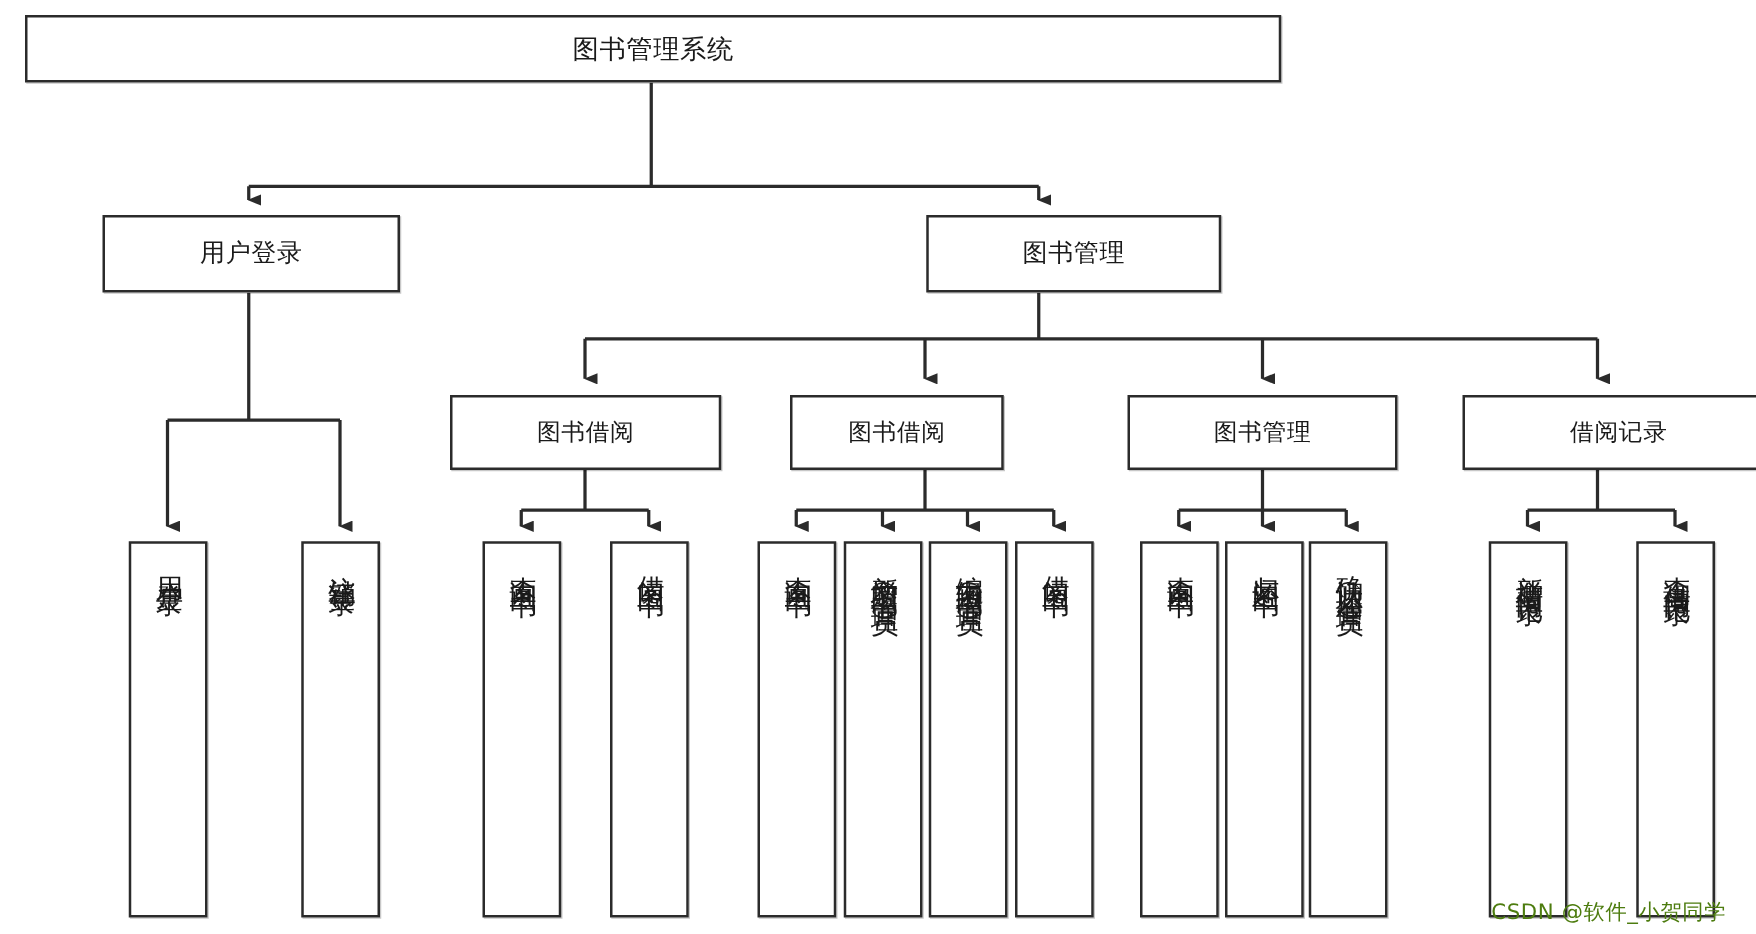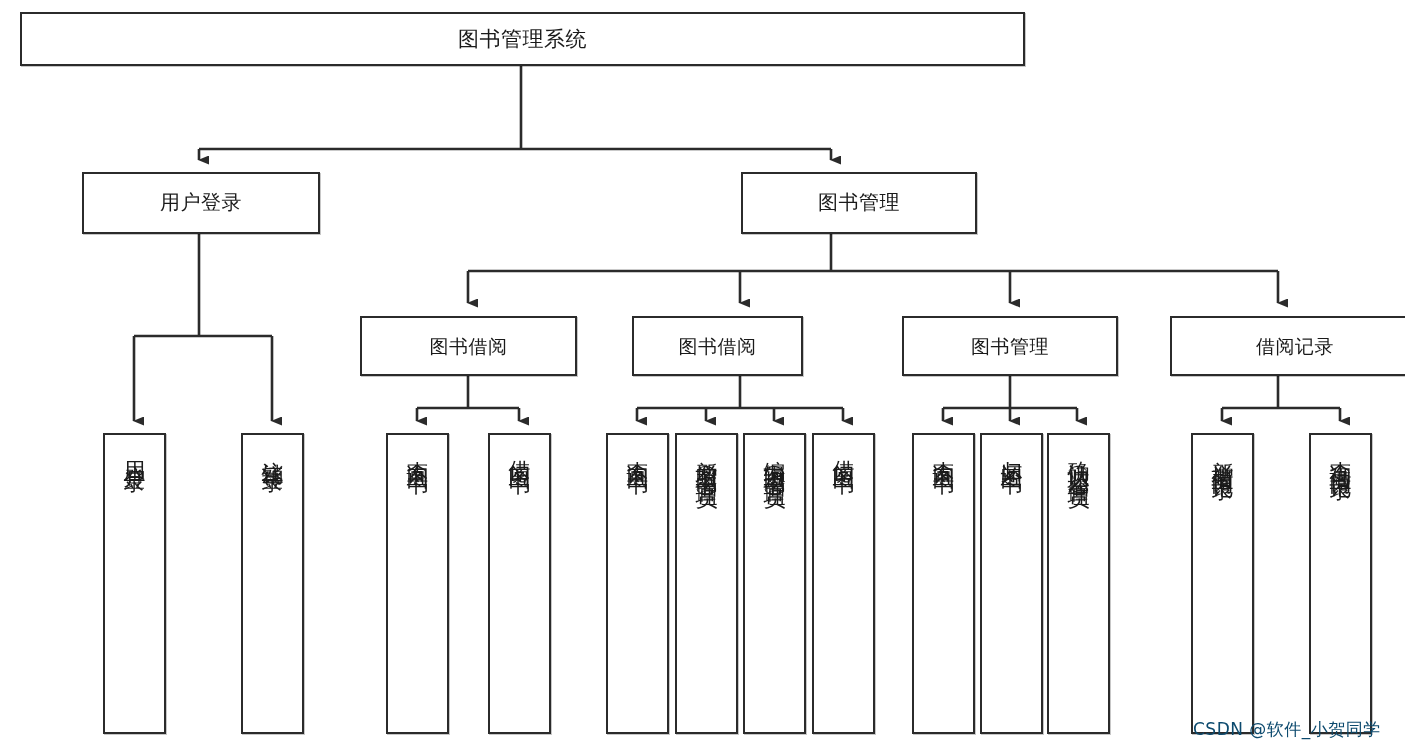--- a/index.html
+++ b/index.html
@@ -59,21 +59,21 @@
   .node-leaf .node-label {
     writing-mode: vertical-rl;
     text-orientation: upright;
     font-size: 22px;
     letter-spacing: 4px;
     line-height: 1.0;
     white-space: nowrap;
   }
   .watermark {
     position: absolute;
-    color: #0c4a6e;
+    color: #4d7c0f;
     font-size: 17px;
     letter-spacing: 0.5px;
     white-space: nowrap;
     user-select: none;
   }
 </style>
 </head>
 <body>
 
 <div id="diagram-canvas">

